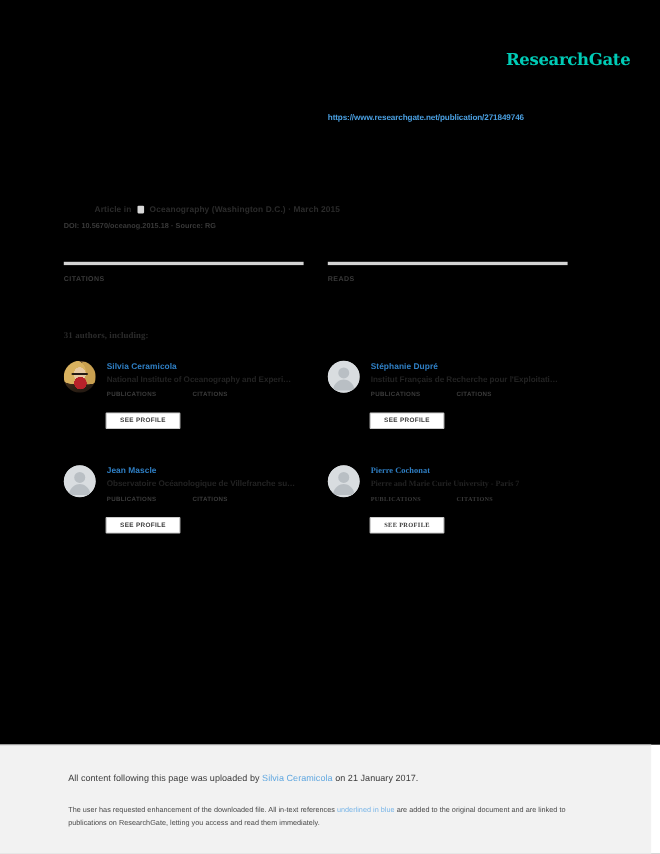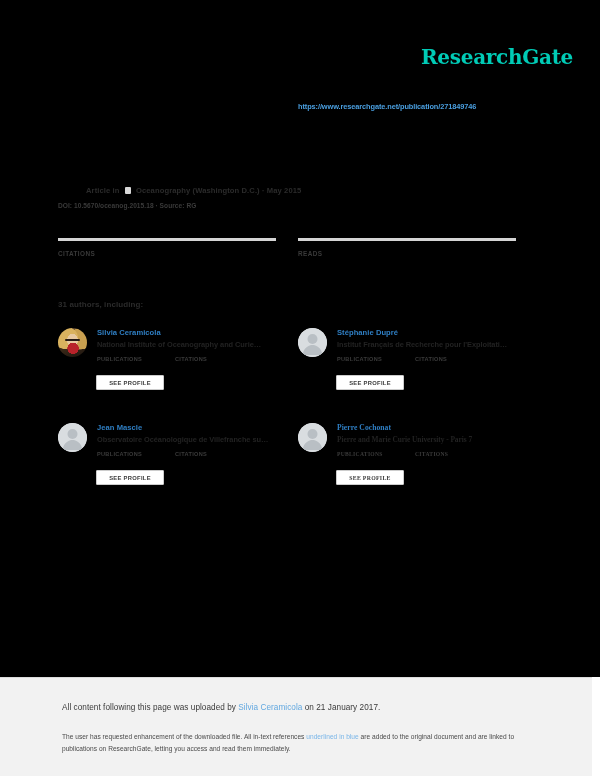--- a/index.html
+++ b/index.html
@@ -26,21 +26,21 @@
     overflow: hidden;
   }
 
   
   .rg-logo {
     position: absolute;
     right: 27px;
     top: 45px;
     font-family: "DejaVu Serif", serif;
     font-weight: bold;
-    font-size: 20px;
+    font-size: 15px;
     letter-spacing: -0.3px;
     color: #00cbb6;
     white-space: nowrap;
   }
 
   
   .pub-url {
     position: absolute;
     left: 298px;
     top: 102px;
@@ -109,20 +109,21 @@
   
   .authors-heading {
     position: absolute;
     left: 58px;
     top: 300px;
     font-size: 8px;
     font-weight: bold;
     color: #2b2b2b;
     letter-spacing: 0.1px;
     white-space: nowrap;
+    font-family: Liberation Serif, serif;
   }
 
   
   .author {
     position: absolute;
     width: 236px;
     height: 80px;
   }
   .author.c0 { left: 58px;  top: 326px; }
   .author.c1 { left: 298px; top: 326px; }
@@ -262,21 +263,21 @@
 <div class="page">
 
   <div class="rg-logo">ResearchGate</div>
 
   <a class="pub-url" href="#">https://www.researchgate.net/publication/271849746</a>
 
   <div class="article-line">
     <span class="kind">Article</span>
     <span>in</span>
     <span class="art-icon"></span>
-    <span class="jrnl">Oceanography (Washington D.C.) · May 2015</span>
+    <span class="jrnl">Oceanography (Washington D.C.) · March 2015</span>
   </div>
 
   <div class="doi-line">DOI: 10.5670/oceanog.2015.18 · Source: RG</div>
 
   <div class="stat left">
     <div class="rule"></div>
     <div class="label">CITATIONS</div>
 
   </div>
 
@@ -286,21 +287,21 @@
 
   </div>
 
   <div class="authors-heading">31 authors, including:</div>
 
   <div class="author c0">
     <div class="avatar photo">
       <div class="glasses"></div>
     </div>
     <div class="a-name">Silvia Ceramicola</div>
-    <div class="a-affil">National Institute of Oceanography and Curie…</div>
+    <div class="a-affil">National Institute of Oceanography and Experi…</div>
     <div class="a-metrics">
       <div class="a-metric m0">
         <div class="m-label">PUBLICATIONS</div>
         
       </div><div class="a-metric">
         <div class="m-label">CITATIONS</div>
         
       </div>
     </div>
     <div class="see-profile">SEE PROFILE</div>

